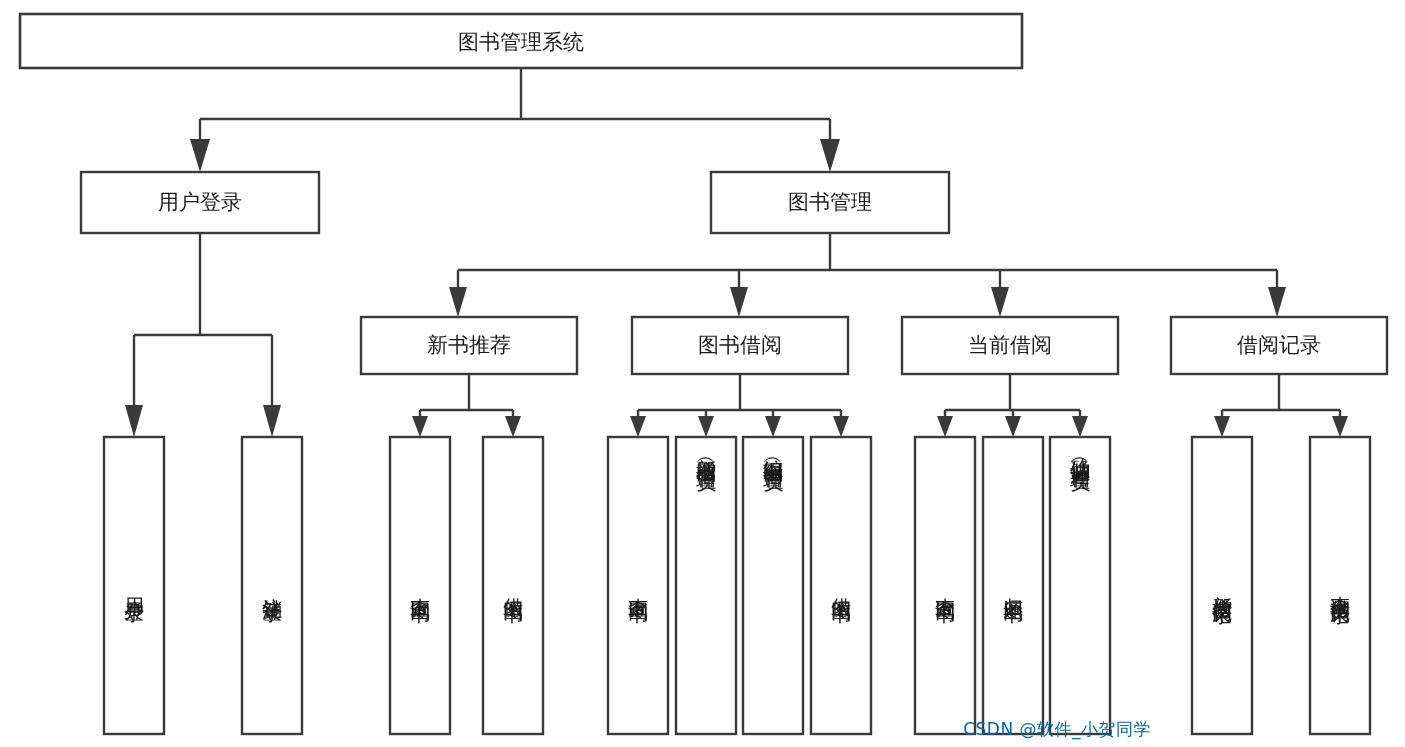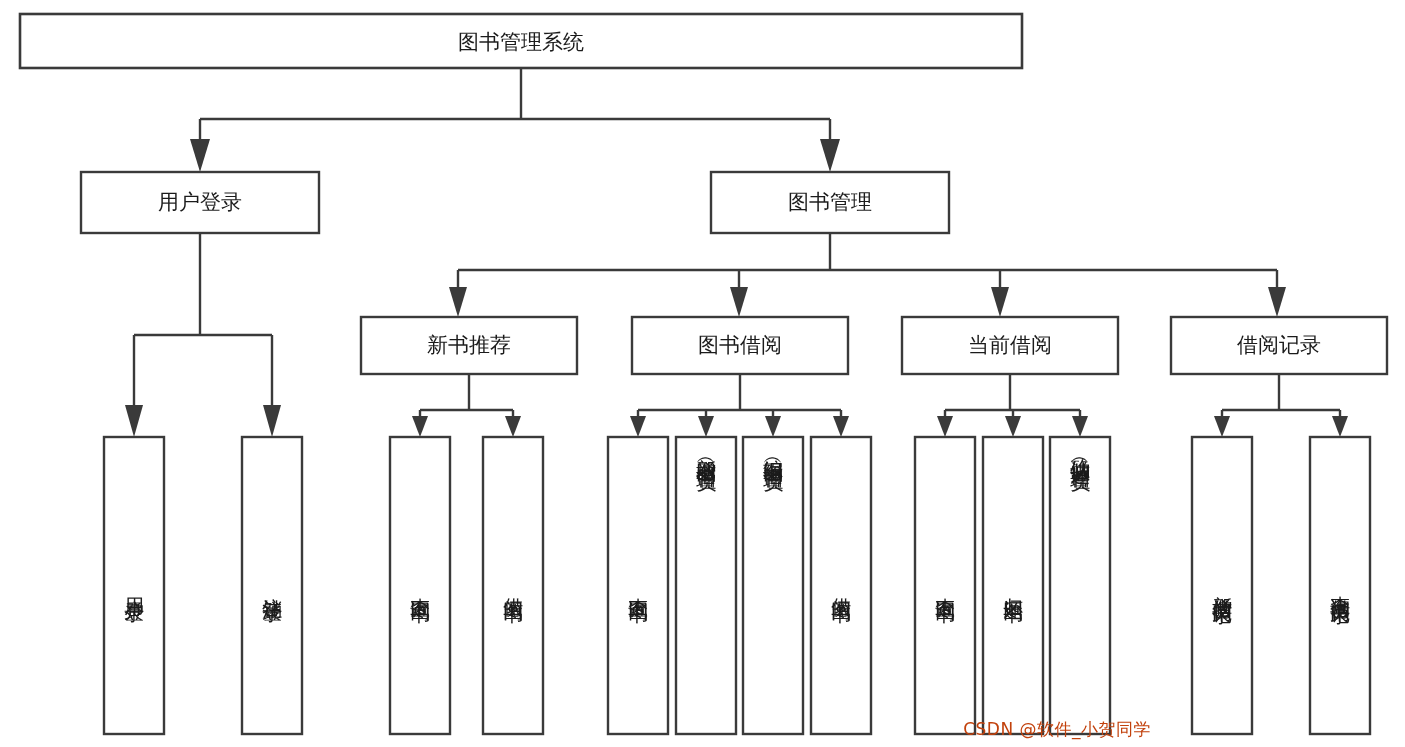--- a/index.html
+++ b/index.html
@@ -69,21 +69,21 @@
     color: #1b1b1b;
     white-space: nowrap;
     text-align: center;
   }
   .watermark {
     position: absolute;
     right: 10px;
     bottom: 6px;
     font-family: "DejaVu Sans", "Liberation Sans", sans-serif;
     font-size: 17px;
-    color: #c2410c;
+    color: #0369a1;
     letter-spacing: 0.5px;
     user-select: none;
   }
 </style>
 </head>
 <body>
 
 <div id="diagram-root">
 
   <svg class="flow" viewBox="0 0 1405 747">

